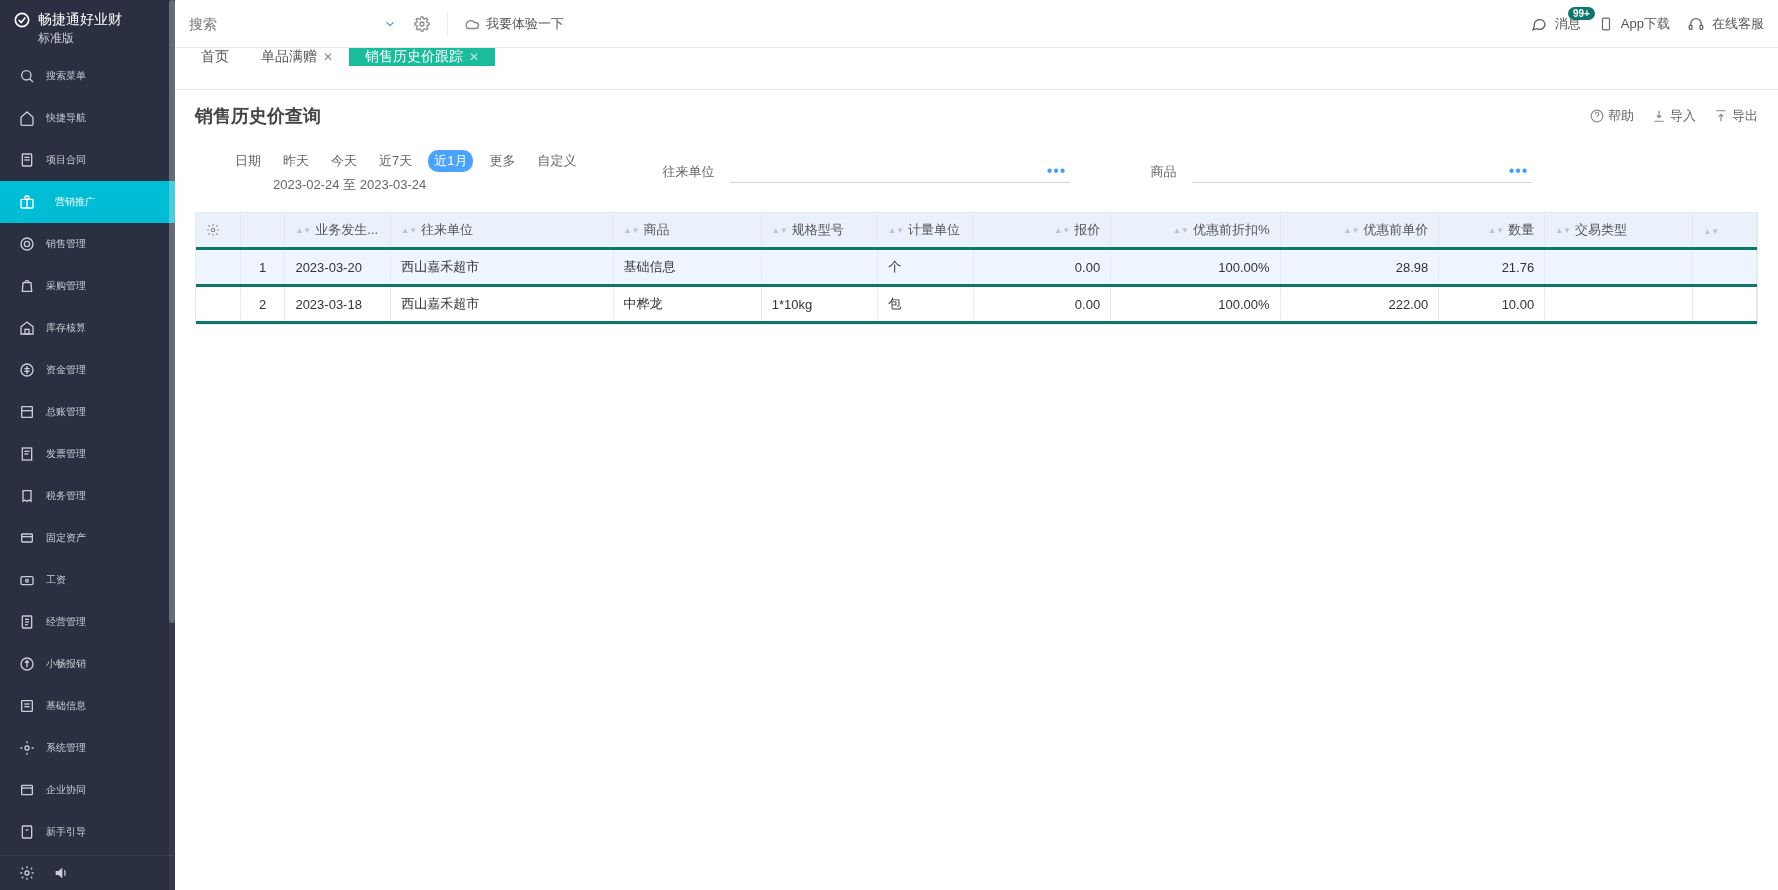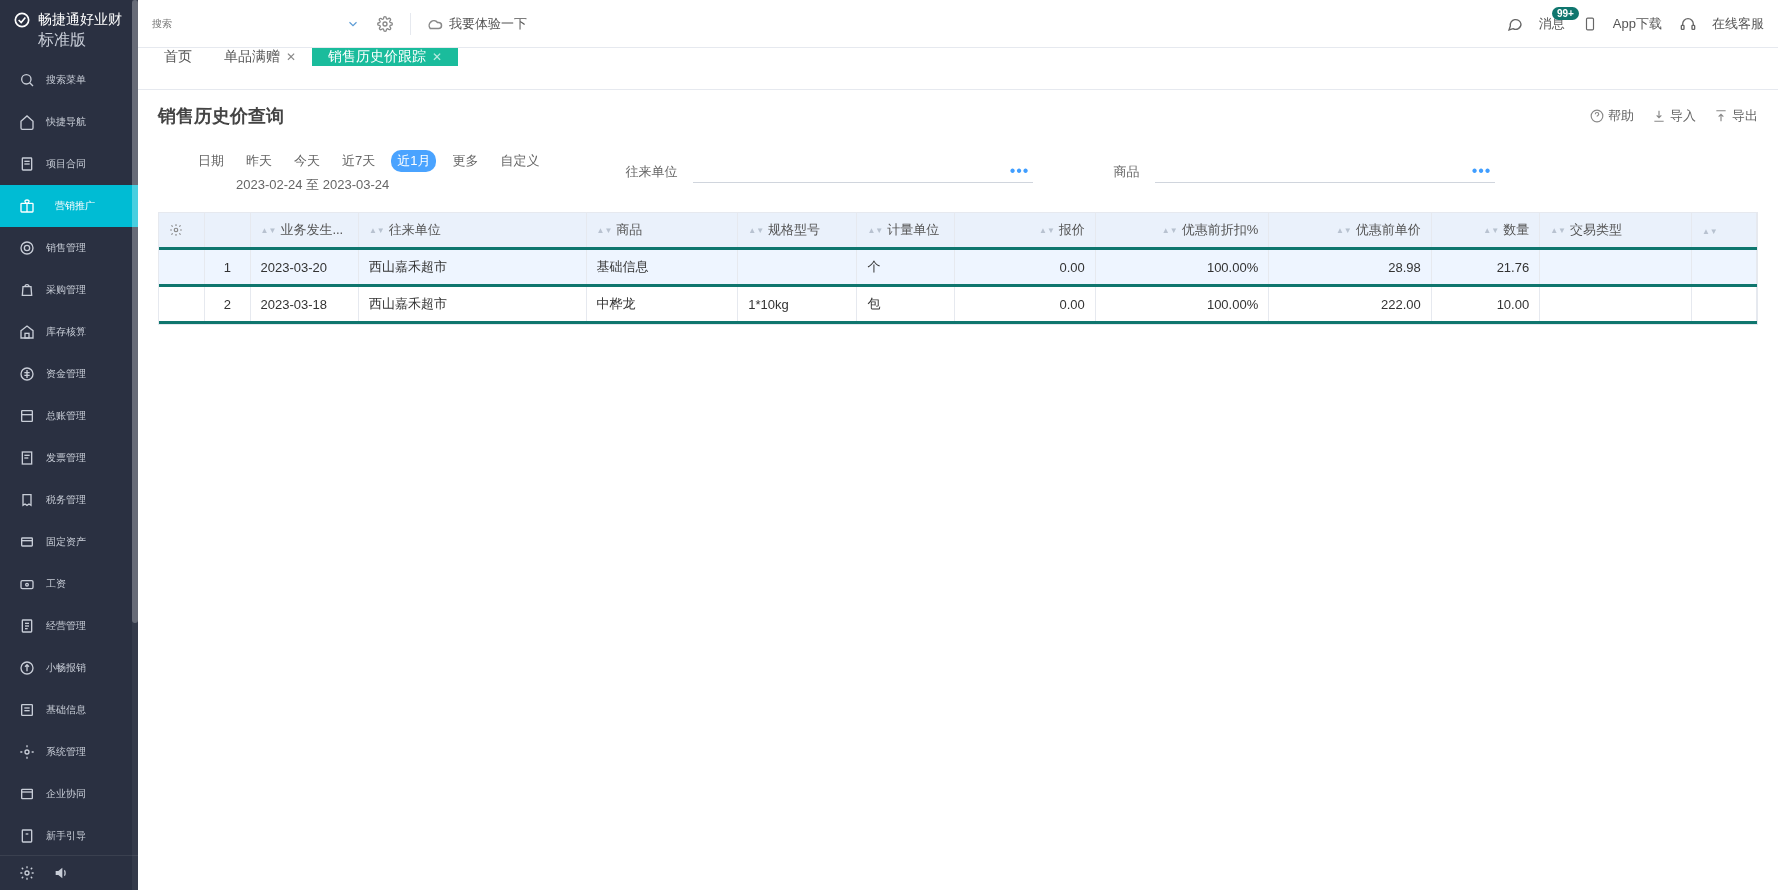--- a/index.html
+++ b/index.html
@@ -1,42 +1,42 @@
 <!DOCTYPE html>
 <html><head>
 <meta charset="utf-8">
 <style>
 * { margin: 0; padding: 0; box-sizing: border-box; }
 body { font-family: "Microsoft YaHei", Arial, sans-serif; font-size: 13px; color: #333; background: #fff; overflow: hidden; }
 .app { display: flex; height: 100vh; width: 100vw; }
 
 
-.sidebar { width: 138px; background: #2a3041; color: #c8cdd7; display: flex; flex-direction: column; flex-shrink: 0; position: relative; }
+.sidebar { width: 175px; background: #2a3041; color: #c8cdd7; display: flex; flex-direction: column; flex-shrink: 0; position: relative; }
 .brand { display: flex; align-items: center; padding: 10px 12px 4px; gap: 6px; }
 .brand-logo { width: 20px; height: 20px; }
 .brand-name { font-size: 14px; color: #fff; font-weight: 500; }
-.brand-sub { font-size: 16px; color: #c8cdd7; padding: 0 12px 8px 38px; margin-top: -4px; }
+.brand-sub { font-size: 12px; color: #c8cdd7; padding: 0 12px 8px 38px; margin-top: -4px; }
 .menu { flex: 1; overflow-y: auto; }
 .menu-item { display: flex; align-items: center; gap: 10px; padding: 12px 18px; cursor: pointer; font-size: 10px; }
 .menu-item.active { background: #00bcd4; color: #fff; gap: 19px; }
 .menu-icon { width: 18px; height: 18px; display: inline-flex; align-items: center; justify-content: center; }
 .sidebar-scroll { position: absolute; right: 0; top: 0; bottom: 0; width: 6px; background: rgba(255,255,255,0.05); }
 .sidebar-scroll-thumb { position: absolute; right: 0; width: 6px; background: rgba(255,255,255,0.25); border-radius: 3px; top: 0; height: 70%; }
 .sidebar-bottom { display: flex; gap: 16px; padding: 8px 18px; border-top: 1px solid rgba(255,255,255,0.08); }
 
 
 .main { flex: 1; display: flex; flex-direction: column; min-width: 0; }
 .topbar { height: 48px; border-bottom: 1px solid #e6e9ef; display: flex; align-items: center; padding: 0 14px; gap: 14px; }
 .search-box { display: flex; align-items: center; gap: 10px; }
-.search-input { border: none; outline: none; font-size: 10px; width: 180px; color: #666; }
+.search-input { border: none; outline: none; font-size: 14px; width: 180px; color: #666; }
 .icon-btn { display: inline-flex; align-items: center; justify-content: center; width: 22px; height: 22px; color: #888; cursor: pointer; }
 .divider-v { width: 1px; height: 22px; background: #e6e9ef; }
 .cloud-tip { display: flex; align-items: center; gap: 6px; color: #555; cursor: pointer; font-size: 13px; }
 .topbar-right { margin-left: auto; display: flex; align-items: center; gap: 18px; }
-.tr-item { display: flex; align-items: center; gap: 16px; color: #555; cursor: pointer; font-size: 13px; position: relative; }
+.tr-item { display: flex; align-items: center; gap: 8px; color: #555; cursor: pointer; font-size: 13px; position: relative; }
 .badge { position: absolute; top: -8px; right: -14px; background: #0f766e; color: #fff; font-size: 10px; padding: 1px 5px; border-radius: 8px; font-weight: bold; }
 
 
 .tabs { height: 42px; border-bottom: 1px solid #e6e9ef; display: flex; align-items: flex-start; padding: 0 10px; }
 .tab { display: flex; align-items: center; padding: 0 16px; font-size: 14px; color: #555; cursor: pointer; gap: 6px; }
 .tab.active { background: #1abc9c; color: #fff; }
 .tab-close { font-size: 12px; opacity: 0.7; }
 
 
 .page-header { display: flex; align-items: center; padding: 14px 20px; }

